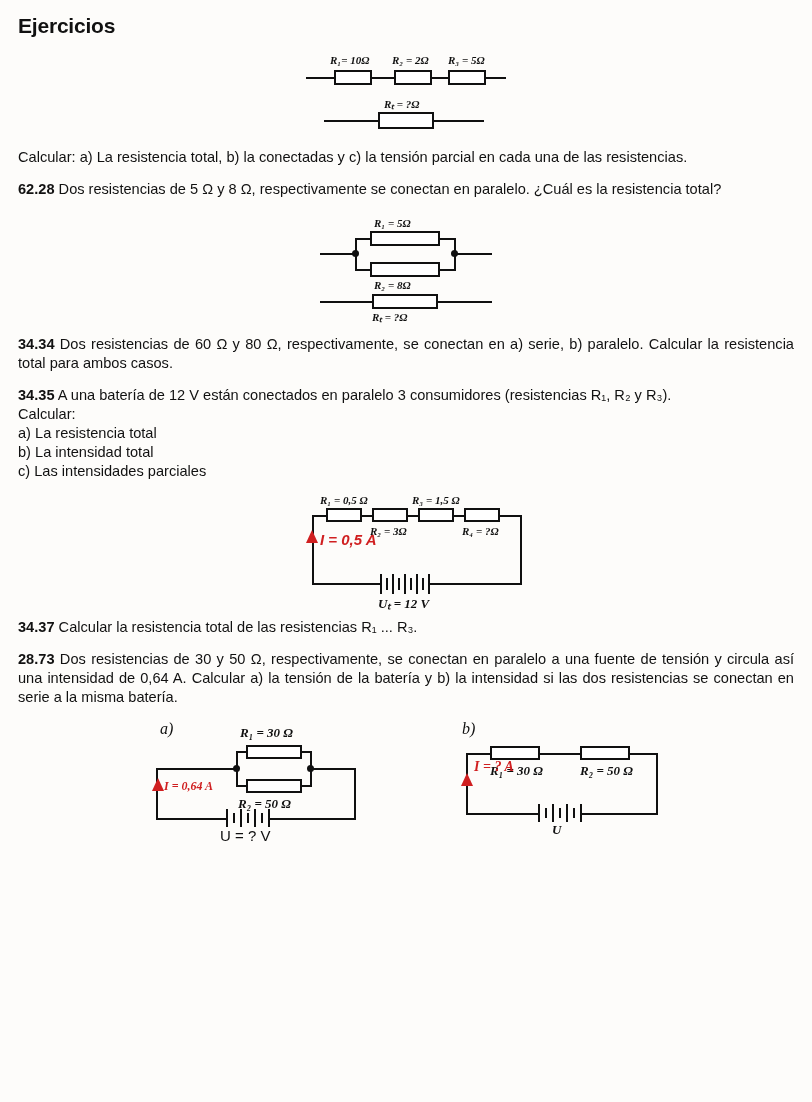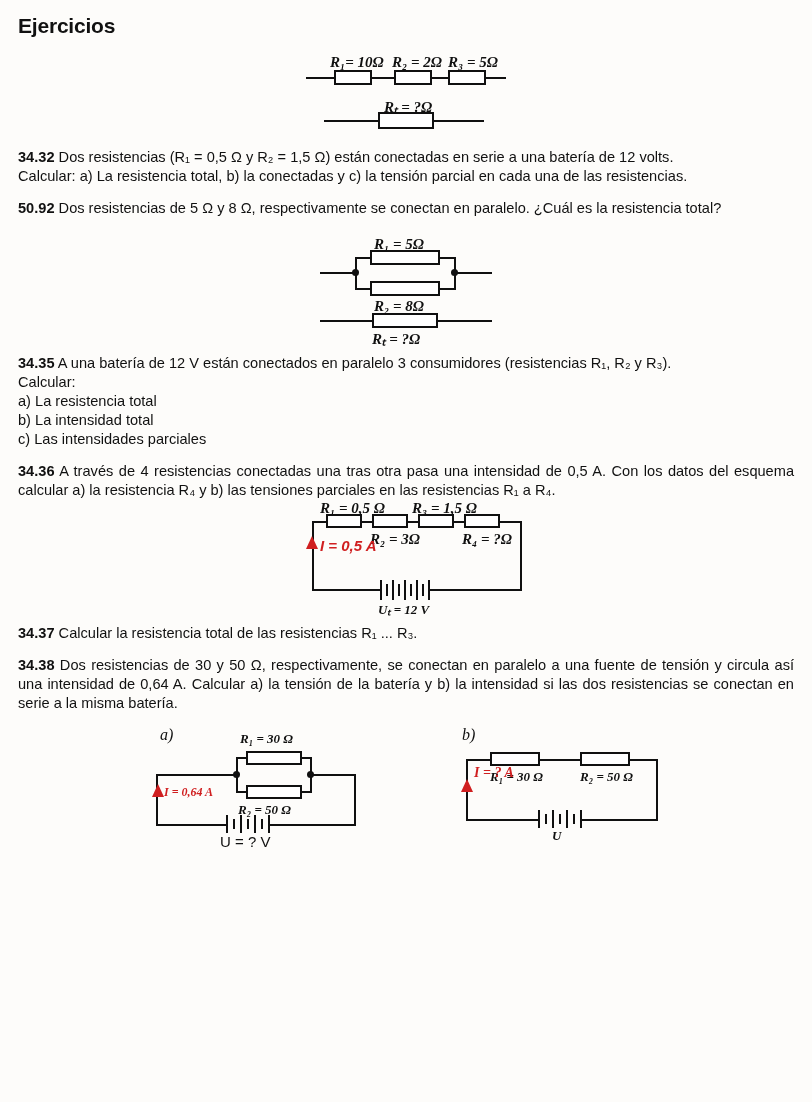--- a/index.html
+++ b/index.html
@@ -52,21 +52,21 @@
   .node{
     position:absolute;
     width:7px;height:7px;border-radius:50%;
     background:#101010;
   }
   .lbl{
     position:absolute;
     font-family:"Liberation Serif", serif;
     font-style:italic;
     font-weight:bold;
-    font-size:15px;
+    font-size:11px;
     white-space:nowrap;
     color:#101010;
   }
   .lbl.big{font-size:13px;}
   .lbl.redbig{
     font-family:"Liberation Sans", sans-serif;
     font-weight:bold;
     font-size:15px;
     font-style:italic;
     color:#d01f20;
@@ -122,28 +122,24 @@
     <div class="lbl" style="left:24px; top:2px;">R₁= 10Ω</div>
     <div class="lbl" style="left:86px; top:2px;">R₂ = 2Ω</div>
     <div class="lbl" style="left:142px;top:2px;">R₃ = 5Ω</div>
 
     <div class="wire h" style="left:18px; top:68px; width:54px;"></div>
     <div class="wire h" style="left:128px;top:68px; width:50px;"></div>
     <div class="res" style="left:72px; top:60px; width:56px;height:17px;"></div>
     <div class="lbl" style="left:78px; top:44px;">Rₜ = ?Ω</div>
   </div>
 
+  <div class="para blk">Calcular: a) La resistencia total, b) la conectadas y c) la tensión parcial en cada una de las resistencias.</div>
+
   <div class="para">
-    <span class="num">34.32</span>
-    <span>Dos resistencias (R₁ = 0,5 Ω y R₂ = 1,5 Ω) están conectadas en serie a una batería de 12 volts.</span>
-  </div>
-  <div class="para blk">Calcular: a) La resistencia total, b) la conectadas y c) la tensión parcial en cada una de las resistencias.</div>
-
-  <div class="para">
-    <span class="num">50.92</span>
+    <span class="num">62.28</span>
     <span>Dos resistencias de 5 Ω y 8 Ω, respectivamente se conectan en paralelo. ¿Cuál es la resistencia total?</span>
   </div>
 
   <div class="diagram" style="width:172px;height:100px;margin-top:18px;margin-bottom:18px;">
     <div class="lbl" style="left:54px; top:0px;">R₁ = 5Ω</div>
 
     <div class="res" style="left:50px; top:14px; width:70px;height:15px;"></div>
     <div class="wire h" style="left:35px; top:21px; width:17px;"></div>
     <div class="wire h" style="left:118px;top:21px; width:18px;"></div>
 
@@ -159,34 +155,34 @@
     <div class="node" style="left:32px; top:33px;"></div>
     <div class="node" style="left:131px;top:33px;"></div>
     <div class="lbl" style="left:54px; top:62px;">R₂ = 8Ω</div>
 
     <div class="wire h" style="left:0px;  top:84px; width:52px;"></div>
     <div class="wire h" style="left:118px;top:84px; width:54px;"></div>
     <div class="res" style="left:52px; top:77px; width:66px;height:15px;"></div>
     <div class="lbl" style="left:52px; top:92px;">Rₜ   = ?Ω</div>
   </div>
 
+  <div class="para blk">
+    <span class="num">34.34</span>
+    <span>Dos resistencias de 60 Ω y 80 Ω, respectivamente, se conectan en a) serie, b) paralelo. Calcular la resistencia total para ambos casos.</span>
+  </div>
 
   <div class="para">
     <span class="num">34.35</span>
     <span>A una batería de 12 V están conectados en paralelo 3 consumidores (resistencias R₁, R₂ y R₃).</span>
   </div>
   <div class="para nj">Calcular:</div>
   <div class="para nj">a)  La resistencia total</div>
   <div class="para nj">b)  La intensidad total</div>
   <div class="para nj blk">c)  Las intensidades parciales</div>
 
-  <div class="para">
-    <span class="num">34.36</span>
-    <span>A través de 4 resistencias conectadas una tras otra pasa una intensidad de 0,5 A. Con los datos del esquema calcular a) la resistencia R₄ y b) las tensiones parciales en las resistencias R₁ a R₄.</span>
-  </div>
 
   <div class="diagram" style="width:232px;height:110px;margin-bottom:14px;">
 
     <div class="wire h" style="left:22px;  top:21px; width:14px;"></div>
     <div class="wire h" style="left:72px;  top:21px; width:10px;"></div>
     <div class="wire h" style="left:118px; top:21px; width:10px;"></div>
     <div class="wire h" style="left:164px; top:21px; width:10px;"></div>
     <div class="wire h" style="left:210px; top:21px; width:22px;"></div>
     <div class="res" style="left:36px; top:14px; width:36px;height:14px;"></div>
     <div class="res" style="left:82px; top:14px; width:36px;height:14px;"></div>
@@ -218,21 +214,21 @@
     <div class="arrow" style="left:16px; top:36px;"></div>
     <div class="lbl redbig" style="left:30px; top:37px;">I = 0,5 A</div>
   </div>
 
   <div class="para blk">
     <span class="num">34.37</span>
     <span>Calcular la resistencia total de las resistencias R₁ ... R₃.</span>
   </div>
 
   <div class="para">
-    <span class="num">34.38</span>
+    <span class="num">28.73</span>
     <span>Dos resistencias de 30 y 50 Ω, respectivamente, se conectan en paralelo a una fuente de tensión y circula así una intensidad de 0,64 A. Calcular a) la tensión de la batería y b) la intensidad si las dos resistencias se conectan en serie a la misma batería.</span>
   </div>
 
   <div style="position:relative;height:118px;margin-top:16px;">
 
     <div class="diagram" style="position:absolute;left:130px;top:0px;width:210px;height:118px;margin:0;">
       <div class="sectlbl" style="left:12px; top:-3px;">a)</div>
       <div class="lbl big" style="left:92px; top:2px;">R₁ = 30 Ω</div>
 
       <div class="res" style="left:98px; top:22px; width:56px;height:14px;"></div>

